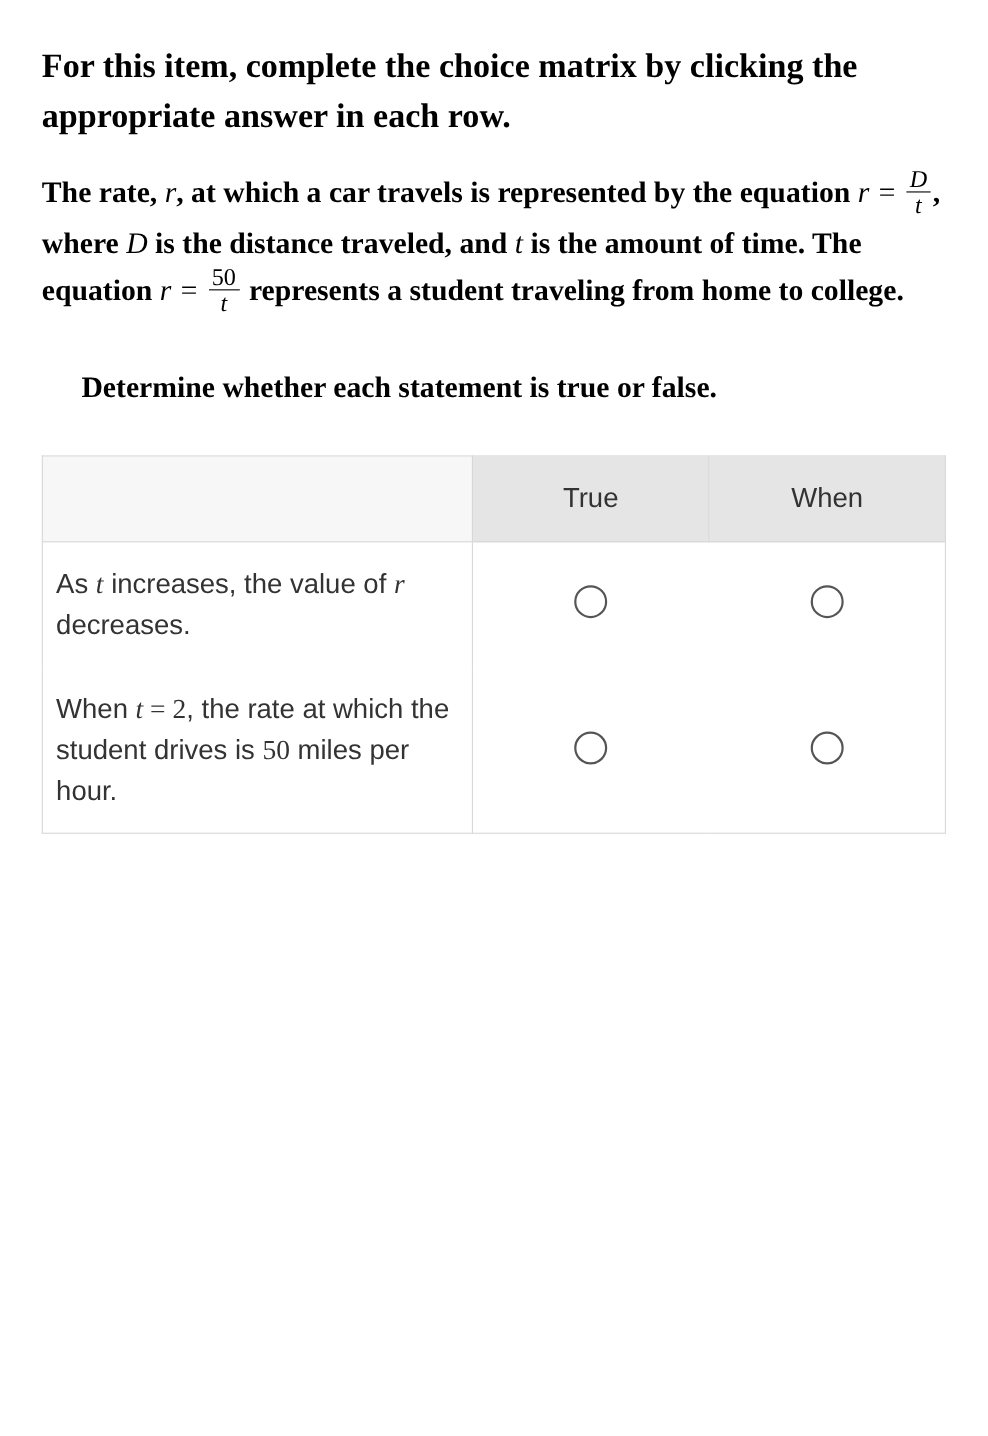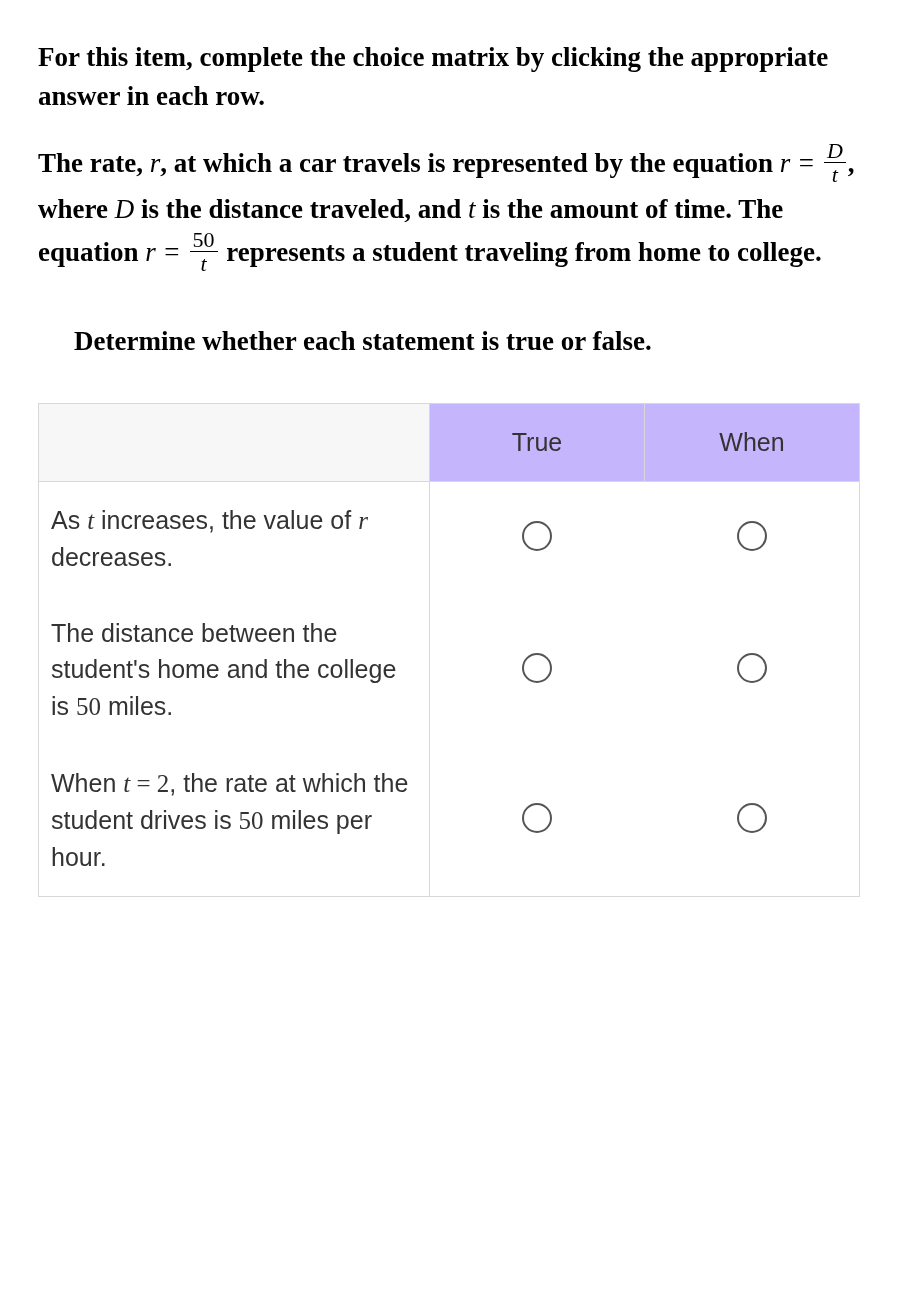--- a/index.html
+++ b/index.html
@@ -5,21 +5,21 @@
   * { box-sizing: border-box; }
   body {
     margin: 0;
     padding: 38px 38px 20px 38px;
     font-family: Georgia, 'Times New Roman', serif;
     background: #ffffff;
     color: #000000;
     width: 898px;
   }
   .instruction {
-    font-size: 27px;
+    font-size: 31px;
     font-weight: bold;
     line-height: 1.45;
     margin-bottom: 26px;
   }
   .problem {
     font-size: 27px;
     font-weight: bold;
     line-height: 1.55;
     margin-bottom: 43px;
   }
@@ -67,21 +67,21 @@
     width: 100%;
     border-collapse: collapse;
     font-family: -apple-system, 'Segoe UI', 'Helvetica Neue', Arial, sans-serif;
     color: #333333;
   }
   .matrix th, .matrix td {
     border: 1px solid #d8d8d8;
     vertical-align: middle;
   }
   .matrix thead th {
-    background: #c4b5fd;
+    background: #e5e5e5;
     font-weight: 400;
     font-size: 25px;
     text-align: center;
     padding: 24px 10px;
   }
   .matrix thead th.blank {
     background: #f7f7f7;
   }
   .matrix tbody td.stmt {
     font-size: 25px;
@@ -164,26 +164,19 @@
   <tbody>
     <tr>
       <td class="stmt">
         <span>As </span><span class="mathit">t</span><span> increases, the value of </span><span class="mathit">r</span><span> decreases.</span>
       </td>
       <td class="choice"><span class="radio"></span></td>
       <td class="choice"><span class="radio"></span></td>
     </tr>
     <tr>
       <td class="stmt">
-        <span>The distance between the student's home and the college is </span><span class="lf">50</span><span> miles.</span>
-      </td>
-      <td class="choice"><span class="radio"></span></td>
-      <td class="choice"><span class="radio"></span></td>
-    </tr>
-    <tr>
-      <td class="stmt">
         <span>When </span><span class="mathit eq" style="font-style:normal"><span class="mathit">t</span> = 2</span><span>, the rate at which the student drives is </span><span class="lf">50</span><span> miles per hour.</span>
       </td>
       <td class="choice"><span class="radio"></span></td>
       <td class="choice"><span class="radio"></span></td>
     </tr>
   </tbody>
 </table>
 
 </body></html>

